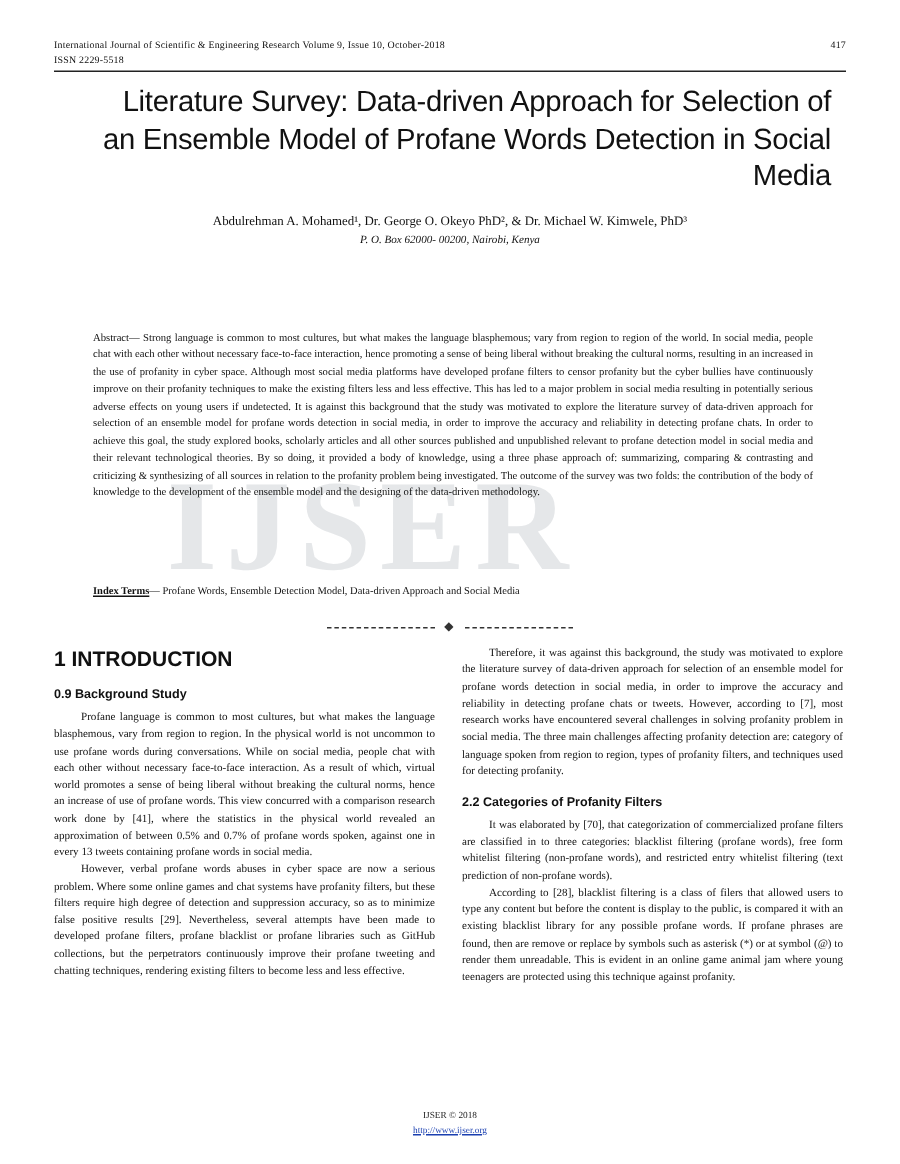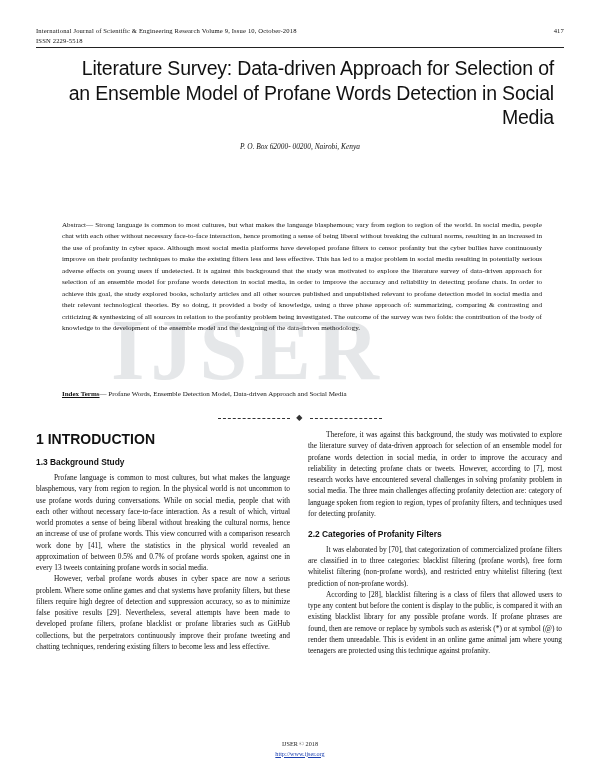--- a/index.html
+++ b/index.html
@@ -232,39 +232,40 @@
     <span class="line">ISSN 2229-5518</span>
     <span class="pagenum">417</span>
     <span class="rule"></span>
   </div>
 
   <div class="watermark">IJSER</div>
 
   <div class="title">Literature Survey: Data-driven Approach for Selection of an Ensemble Model of Profane Words Detection in Social Media</div>
 
   <div class="authors">
+    <span>Abdulrehman A. Mohamed¹, Dr. George O. Okeyo PhD², &amp; Dr. Michael W. Kimwele, PhD³</span>
     <span class="addr">P. O. Box 62000- 00200, Nairobi, Kenya</span>
   </div>
 
   <div class="abstract">
     <b>Abstract</b><span>— Strong language is common to most cultures, but what makes the language blasphemous; vary from region to region of the world. In social media, people chat with each other without necessary face-to-face interaction, hence promoting a sense of being liberal without breaking the cultural norms, resulting in an increased in the use of profanity in cyber space. Although most social media platforms have developed profane filters to censor profanity but the cyber bullies have continuously improve on their profanity techniques to make the existing filters less and less effective. This has led to a major problem in social media resulting in potentially serious adverse effects on young users if undetected. It is against this background that the study was motivated to explore the literature survey of data-driven approach for selection of an ensemble model for profane words detection in social media, in order to improve the accuracy and reliability in detecting profane chats. In order to achieve this goal, the study explored books, scholarly articles and all other sources published and unpublished relevant to profane detection model in social media and their relevant technological theories. By so doing, it provided a body of knowledge, using a three phase approach of: summarizing, comparing &amp; contrasting and criticizing &amp; synthesizing of all sources in relation to the profanity problem being investigated. The outcome of the survey was two folds: the contribution of the body of knowledge to the development of the ensemble model and the designing of the data-driven methodology.</span>
   </div>
 
   <div class="indexterms">
     <b>Index Terms</b><span>— Profane Words, Ensemble Detection Model, Data-driven Approach and Social Media</span>
   </div>
 
   <div class="divider">
     <span class="dash"></span><span class="diamond">◆</span><span class="dash"></span>
   </div>
 
   <div class="columns">
     <div class="col left">
       <h2 class="sec">1 INTRODUCTION</h2>
-      <h3 class="subsec">1.3 Background Study</h3>
+      <h3 class="subsec">0.9 Background Study</h3>
       <p class="body">Profane language is common to most cultures, but what makes the language blasphemous, vary from region to region. In the physical world is not uncommon to use profane words during conversations. While on social media, people chat with each other without necessary face-to-face interaction. As a result of which, virtual world promotes a sense of being liberal without breaking the cultural norms, hence an increase of use of profane words. This view concurred with a comparison research work done by [41], where the statistics in the physical world revealed an approximation of between 0.5% and 0.7% of profane words spoken, against one in every 13 tweets containing profane words in social media.</p>
       <p class="body">However, verbal profane words abuses in cyber space are now a serious problem. Where some online games and chat systems have profanity filters, but these filters require high degree of detection and suppression accuracy, so as to minimize false positive results [29]. Nevertheless, several attempts have been made to developed profane filters, profane blacklist or profane libraries such as GitHub collections, but the perpetrators continuously improve their profane tweeting and chatting techniques, rendering existing filters to become less and less effective.</p>
     </div>
     <div class="col right">
       <p class="body">Therefore, it was against this background, the study was motivated to explore the literature survey of data-driven approach for selection of an ensemble model for profane words detection in social media, in order to improve the accuracy and reliability in detecting profane chats or tweets. However, according to [7], most research works have encountered several challenges in solving profanity problem in social media. The three main challenges affecting profanity detection are: category of language spoken from region to region, types of profanity filters, and techniques used for detecting profanity.</p>
       <h3 class="subsec spaced">2.2 Categories of Profanity Filters</h3>
       <p class="body">It was elaborated by [70], that categorization of commercialized profane filters are classified in to three categories: blacklist filtering (profane words), free form whitelist filtering (non-profane words), and restricted entry whitelist filtering (text prediction of non-profane words).</p>
       <p class="body">According to [28], blacklist filtering is a class of filers that allowed users to type any content but before the content is display to the public, is compared it with an existing blacklist library for any possible profane words. If profane phrases are found, then are remove or replace by symbols such as asterisk (*) or at symbol (@) to render them unreadable. This is evident in an online game animal jam where young teenagers are protected using this technique against profanity.</p>
     </div>
   </div>

